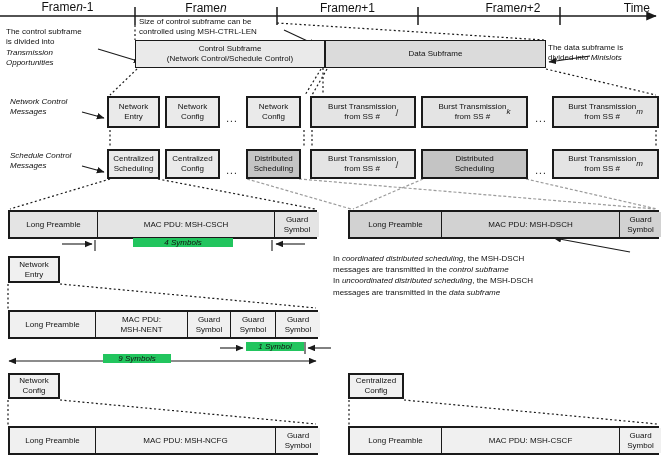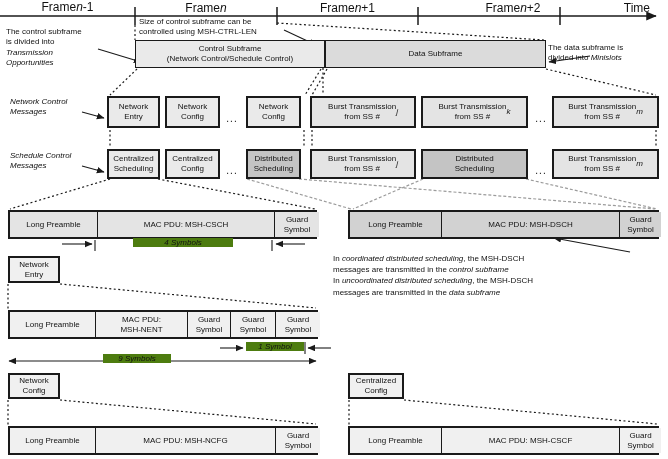--- a/index.html
+++ b/index.html
@@ -31,21 +31,21 @@
   .strip.tone-mid .cell{background:var(--dsch,#d2d2d2);}
   .strip.tone-soft .cell{background:var(--softgray,#e4e4e4);}
   .hdr{
     border:2px solid var(--ink,#1a1a1a);background:var(--lighter,#f0f0f0);
     display:flex;align-items:center;justify-content:center;text-align:center;
     font-size:8px;line-height:1.25;
   }
   .note{font-size:8px;line-height:1.3;}
   .center{text-align:left;}
   .dots{font-size:10px;letter-spacing:1px;display:flex;align-items:center;justify-content:center;}
-  .symlbl{font-size:8px;font-style:italic;text-align:center;background:#4d7c0f;}
+  .symlbl{font-size:8px;font-style:italic;text-align:center;background:#22c55e;}
 </style>
 </head>
 <body>
 
 <div id="stage">
 
   <svg width="668" height="459">
     <defs>
       <marker id="arr" markerWidth="9" markerHeight="8" refX="6.5" refY="3" orient="auto">
         <path d="M0,0 L7,3 L0,6 z" fill="#1a1a1a"></path>

